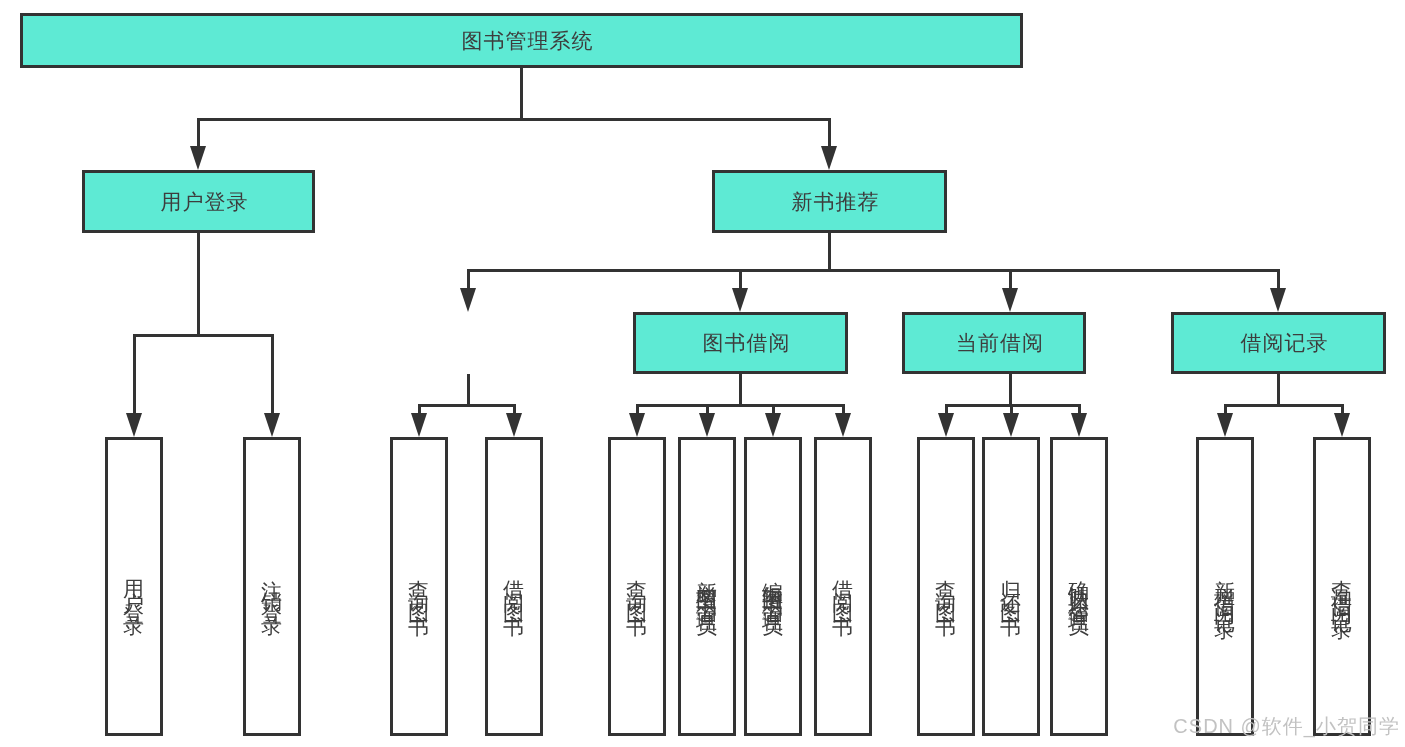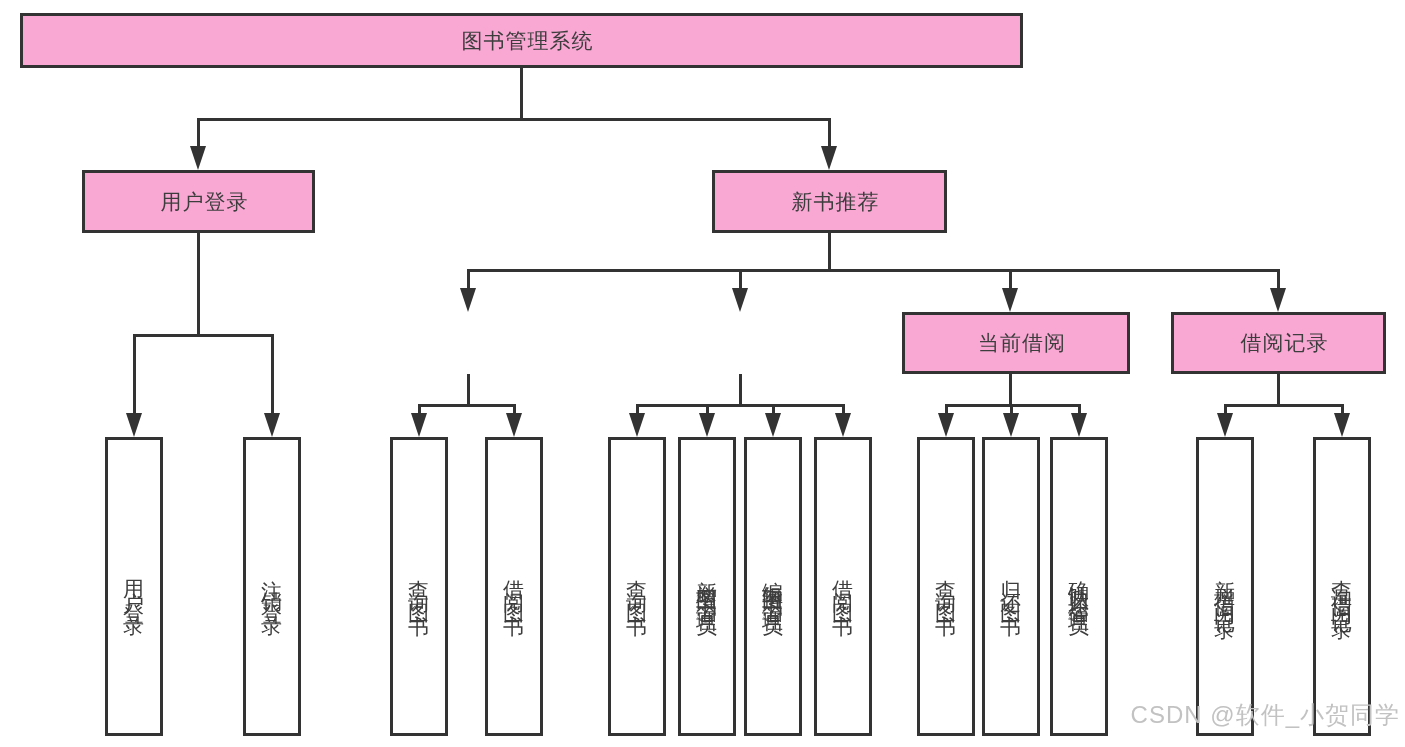--- a/index.html
+++ b/index.html
@@ -14,21 +14,21 @@
     width:1405px;height:747px;
     background:var(--bg);
     overflow:hidden;
     font-family:"Liberation Sans", sans-serif;
     color:var(--text);
   }
   .box{
     position:absolute;
     box-sizing:border-box;
     border:3px solid var(--line);
-    background:#f9a8d4;
+    background:#5eead4;
     display:flex;
     align-items:center;
     justify-content:center;
     font-size:21px;
     letter-spacing:1px;
     white-space:nowrap;
     padding-left:12px;
   }
   .vbox{
     position:absolute;
@@ -54,22 +54,22 @@
   .vline{position:absolute;width:3px;background:var(--line);}
   .hline{position:absolute;height:3px;background:var(--line);}
   .arrow{
     position:absolute;width:0;height:0;
     border-left:8px solid transparent;
     border-right:8px solid transparent;
     border-top:24px solid var(--line);
   }
   .watermark{
     position:absolute;
-    right:5px;bottom:16px;
-    font-size:24px;
+    right:5px;bottom:7px;
+    font-size:20px;
     color:var(--wm);
     letter-spacing:1px;
   }
 </style>
 </head>
 <body>
 
 <div class="canvas">
 
   <div class="box" style="left:20px;top:13px;width:1003px;height:55px">图书管理系统</div>
@@ -95,21 +95,22 @@
   <div class="hline" style="left:467px;top:269px;width:813px"></div>
   <div class="vline" style="left:467px;top:269px;height:26px"></div>
   <div class="arrow" style="left:460px;top:288px"></div>
   <div class="vline" style="left:739px;top:269px;height:26px"></div>
   <div class="arrow" style="left:732px;top:288px"></div>
   <div class="vline" style="left:1009px;top:269px;height:26px"></div>
   <div class="arrow" style="left:1002px;top:288px"></div>
   <div class="vline" style="left:1277px;top:269px;height:26px"></div>
   <div class="arrow" style="left:1270px;top:288px"></div>
 
-  <div class="box" style="left:902px;top:312px;width:228px;height:62px">当前借阅</div>
+  <div class="box" style="left:633px;top:312px;width:215px;height:62px">图书借阅</div>
+  <div class="box" style="left:902px;top:312px;width:184px;height:62px">当前借阅</div>
   <div class="box" style="left:1171px;top:312px;width:215px;height:62px">借阅记录</div>
 
   <div class="vline" style="left:467px;top:374px;height:32px"></div>
   <div class="hline" style="left:418px;top:404px;width:97px"></div>
   <div class="vline" style="left:418px;top:404px;height:16px"></div>
   <div class="arrow" style="left:411px;top:413px"></div>
   <div class="vline" style="left:513px;top:404px;height:16px"></div>
   <div class="arrow" style="left:506px;top:413px"></div>
 
   <div class="vline" style="left:739px;top:374px;height:32px"></div>

